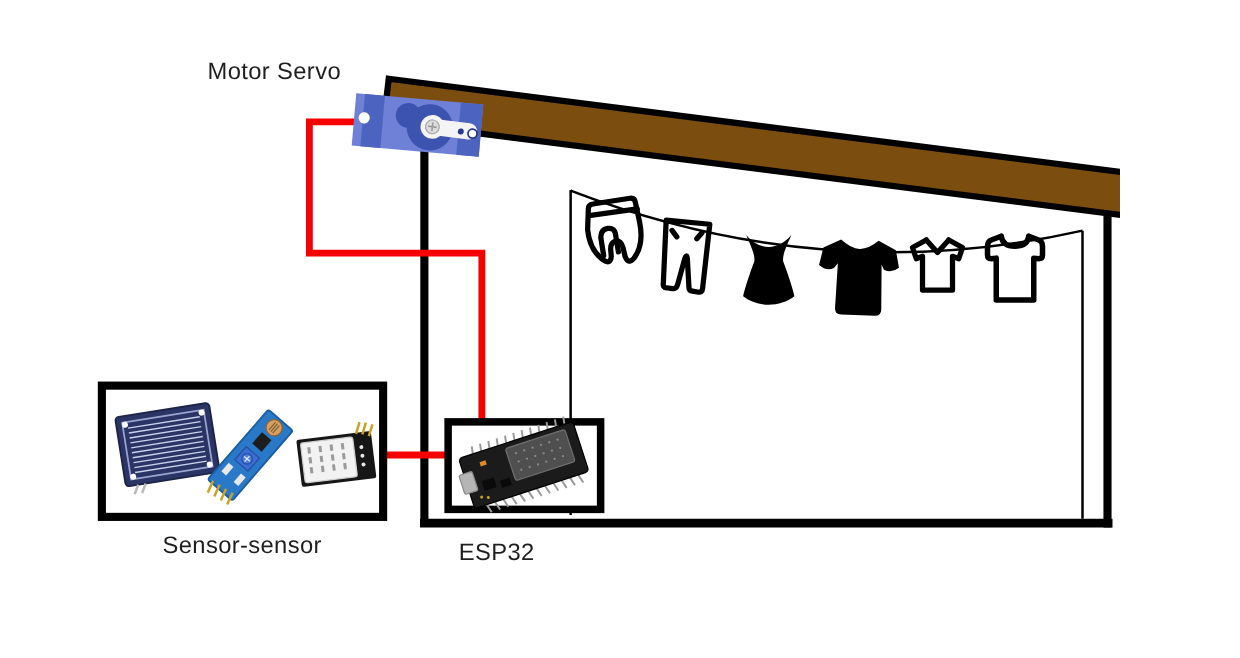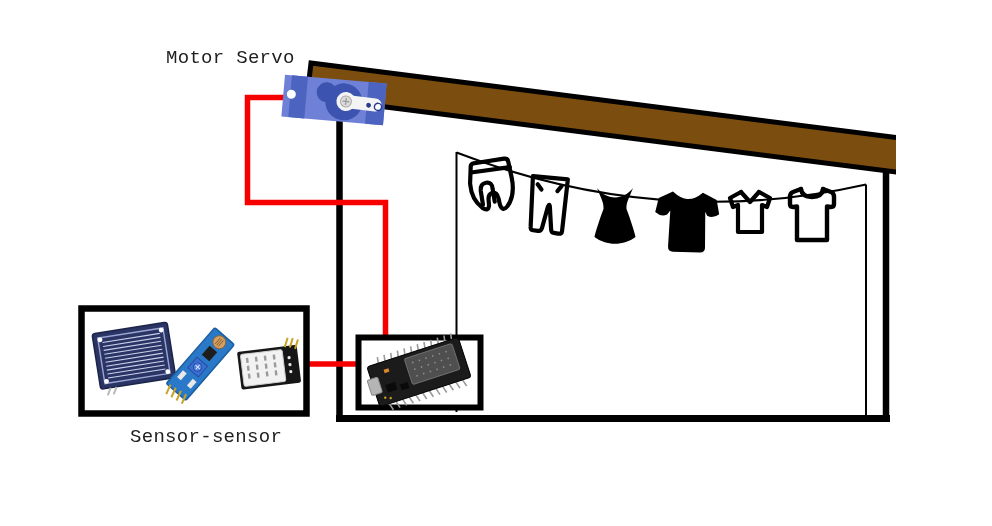--- a/index.html
+++ b/index.html
@@ -1,20 +1,20 @@
 <!DOCTYPE html>
 <html><head>
 <meta charset="utf-8">
 <style>
   html,body{margin:0;padding:0;background:#fff;}
   #canvas{
     position:relative;
     width:896px;height:526px;
     background:#ffffff;
-    font-family:Liberation Mono, monospace;
+    font-family:Liberation Sans, sans-serif;
     overflow:hidden;
   }
   #diagram-svg{position:absolute;left:0;top:0;}
   .diag-label{
     position:absolute;
     color:#1f1f1f;
     font-size:19px;
     letter-spacing:.3px;
     font-weight:500;
     white-space:nowrap;
@@ -189,15 +189,16 @@
       <circle cx="-35" cy="16" r="1.2" fill="#C9A227"></circle>
     </g>
   </g>
 </svg>
 
 <div id="motor-servo-label" class="diag-label">Motor Servo</div>
 
 <div id="sensor-label" class="diag-label">Sensor-sensor</div>
 
 <div id="mcu-label" class="diag-label">
+  <div>ESP32</div>
 </div>
 
 </div>
 
 </body></html>

